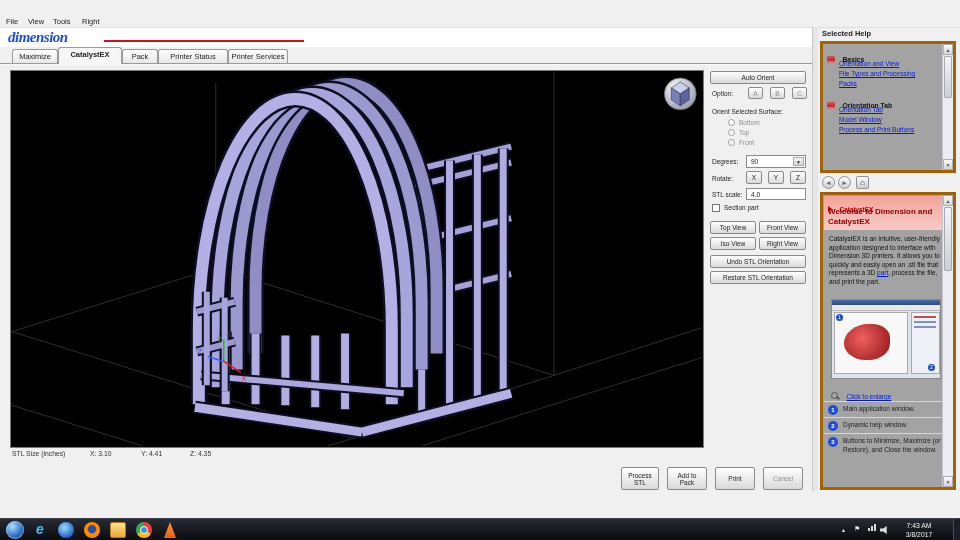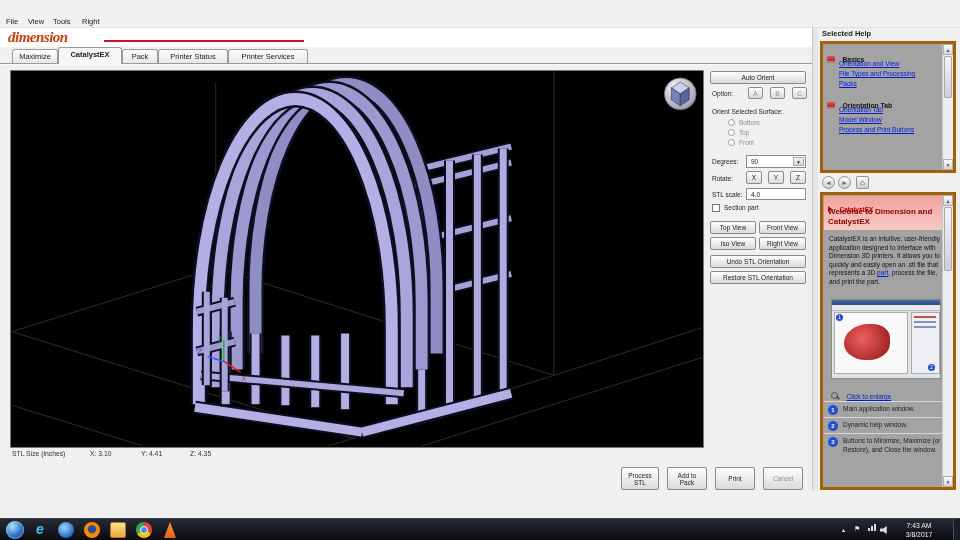--- a/index.html
+++ b/index.html
@@ -15,21 +15,21 @@
   .winbtn{position:absolute;top:2px;height:11px;width:17px;border:1px solid #14141a;border-radius:2px;
     background:linear-gradient(#9aa0ac,#565c6a);color:#fff;font-size:6.5px;line-height:9px;text-align:center}
   .winbtn.close{background:linear-gradient(#ef8a72,#c03a22);width:26px}
   
   .menubar{position:absolute;left:0;top:15px;width:960px;height:13px;background:#f0f0f0;
     border-bottom:1px solid #e0e0e0;font-size:7.5px}
   .menu-item{position:absolute;top:2px}
   
   .logo-row{position:absolute;left:0;top:28px;width:818px;height:19px;background:#fff}
   .logo{position:absolute;left:8px;top:1px;font-family:"Liberation Serif",serif;font-weight:bold;
-    font-style:italic;font-size:15px;color:#c2410c;letter-spacing:-.5px}
+    font-style:italic;font-size:15px;color:#1d4ed8;letter-spacing:-.5px}
   .logo-line{position:absolute;left:104px;top:12px;width:200px;height:2px;background:#cf1126}
   .tab{position:absolute;top:49px;height:15px;background:linear-gradient(#fdfdfd,#e6e6e6);
     border:1px solid #9a9a9a;border-bottom:none;border-radius:3px 3px 0 0;
     font-size:7.5px;text-align:center;line-height:14px}
   .tab.active{top:47px;height:17px;background:#f6f6f6;font-weight:bold;z-index:2}
   .content-top{position:absolute;left:0;top:63px;width:812px;height:2px;background:#fafafa;border-top:1px solid #9a9a9a}
   
   .viewport{position:absolute;left:10px;top:70px;width:694px;height:378px;background:#000;border:1px solid #7a7a7a}
   
   .btn{position:absolute;background:linear-gradient(#fefefe,#dadada);border:1px solid #8a8a8a;border-radius:2px;
@@ -100,21 +100,21 @@
 
   <div class="logo-row">
     <span class="logo">dimension</span>
     <div class="logo-line"></div>
   </div>
 
   <div class="tab" style="left:12px;width:46px">Maximize</div>
   <div class="tab active" style="left:58px;width:64px">CatalystEX</div>
   <div class="tab" style="left:122px;width:36px">Pack</div>
   <div class="tab" style="left:158px;width:70px">Printer Status</div>
-  <div class="tab" style="left:228px;width:80px">Printer Services</div>
+  <div class="tab" style="left:228px;width:60px">Printer Services</div>
   <div class="content-top"></div>
 
   <svg class="viewport" viewBox="0 0 694 378">
     <defs>
       <radialGradient id="cg" cx="35%" cy="30%" r="85%">
         <stop offset="0" stop-color="#f4f4fa"></stop>
           <stop offset="1" stop-color="#8f93a8"></stop>
       </radialGradient>
     </defs>
 

